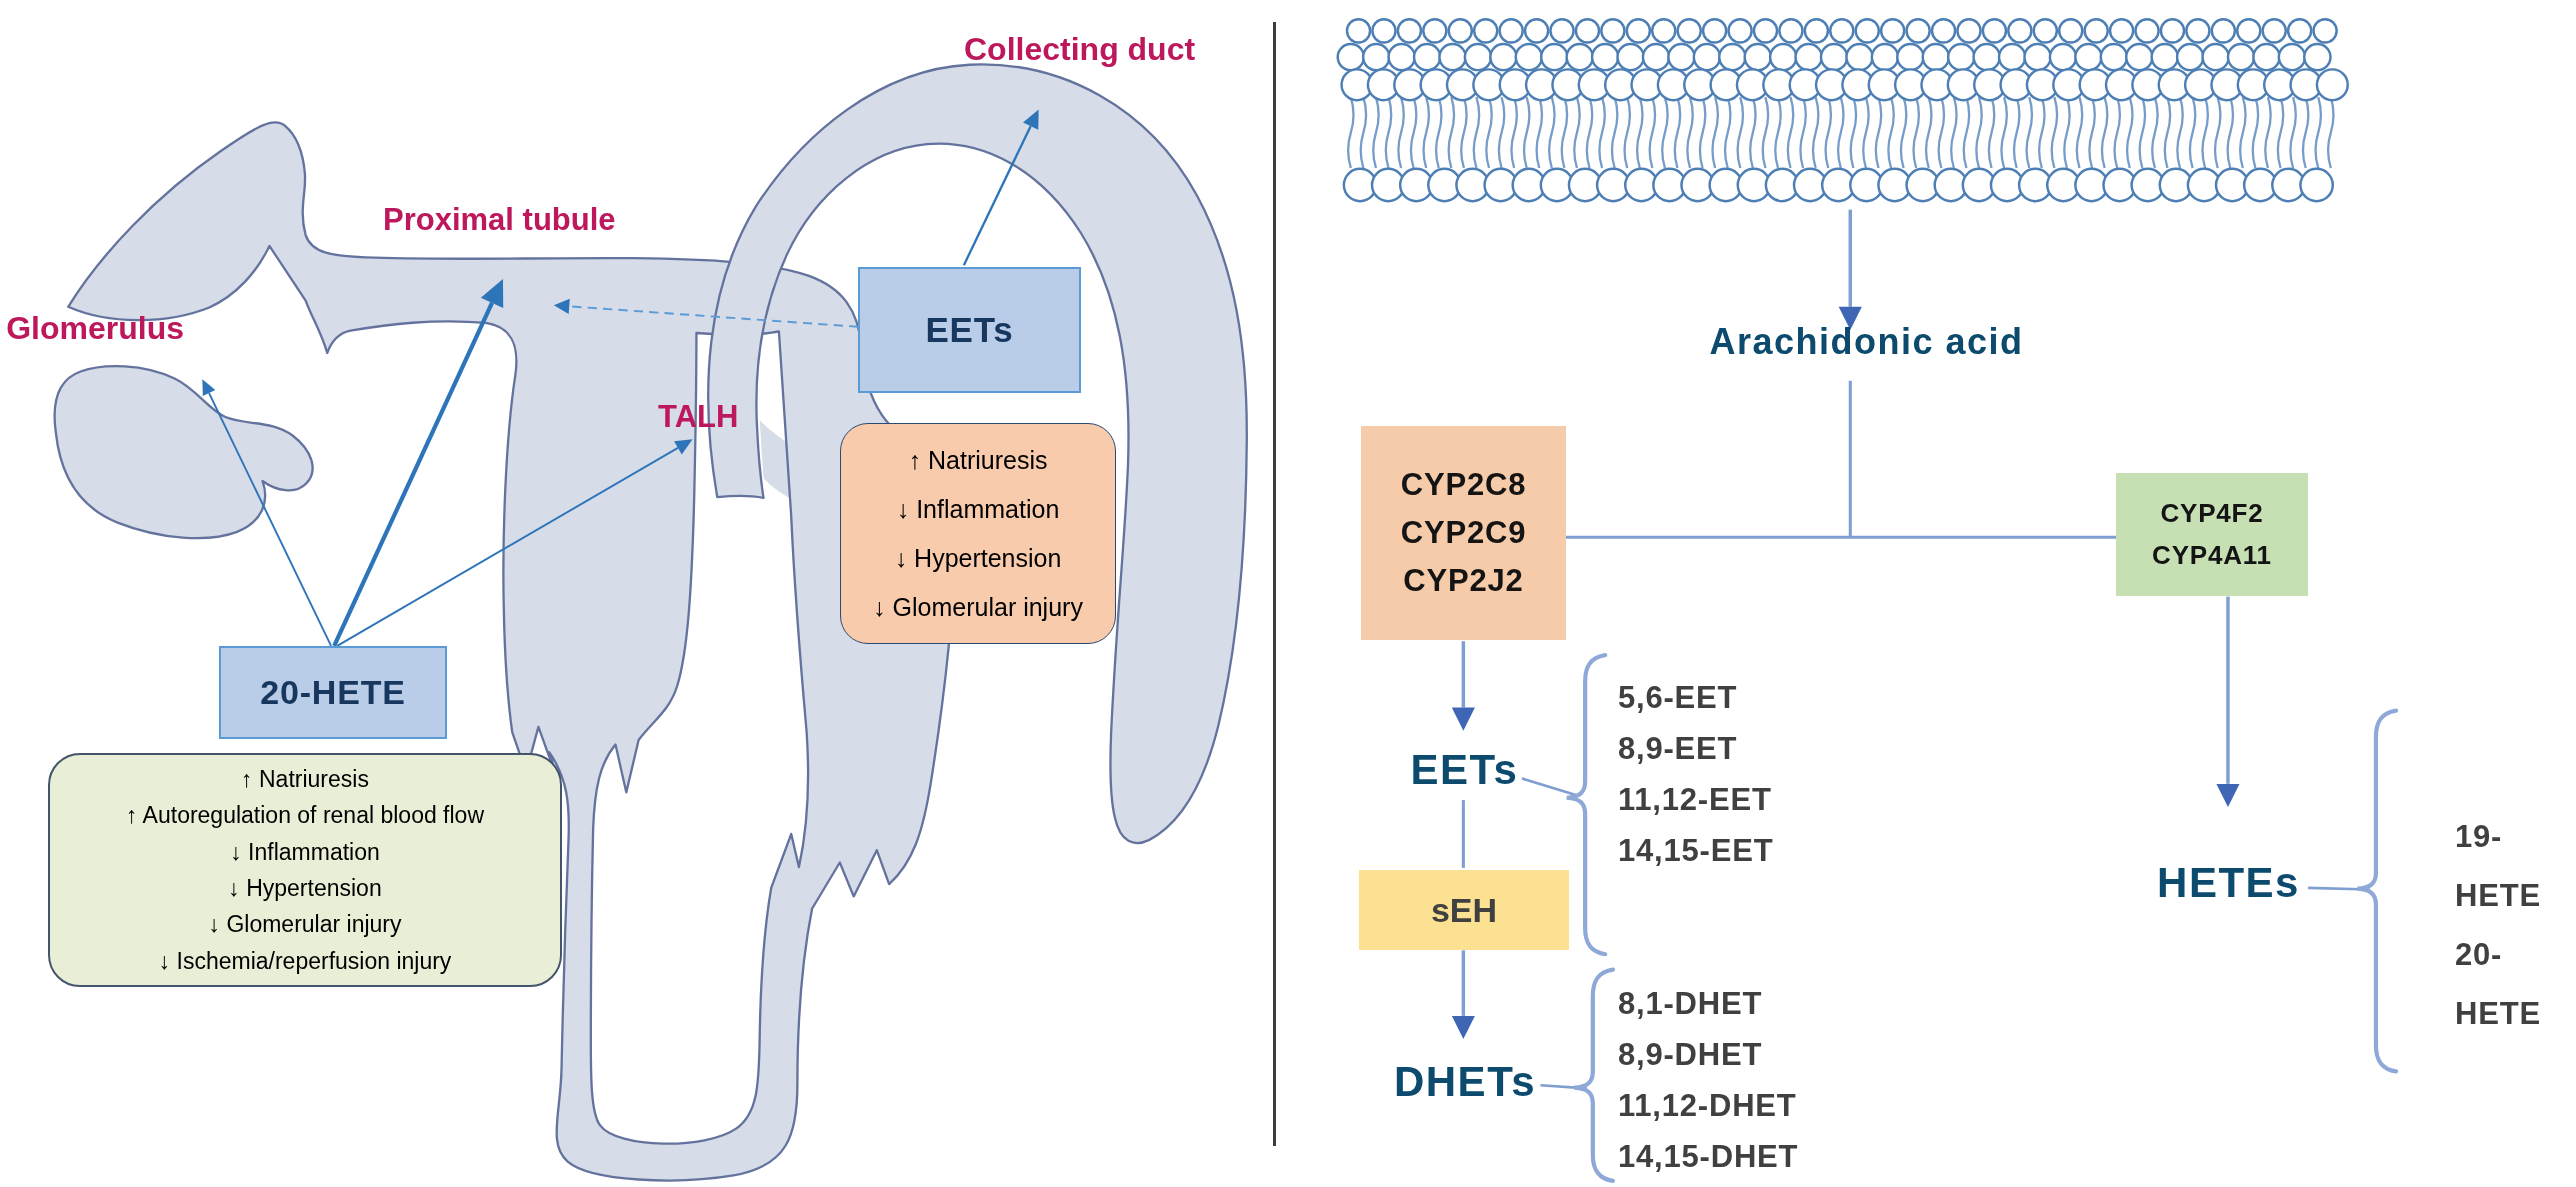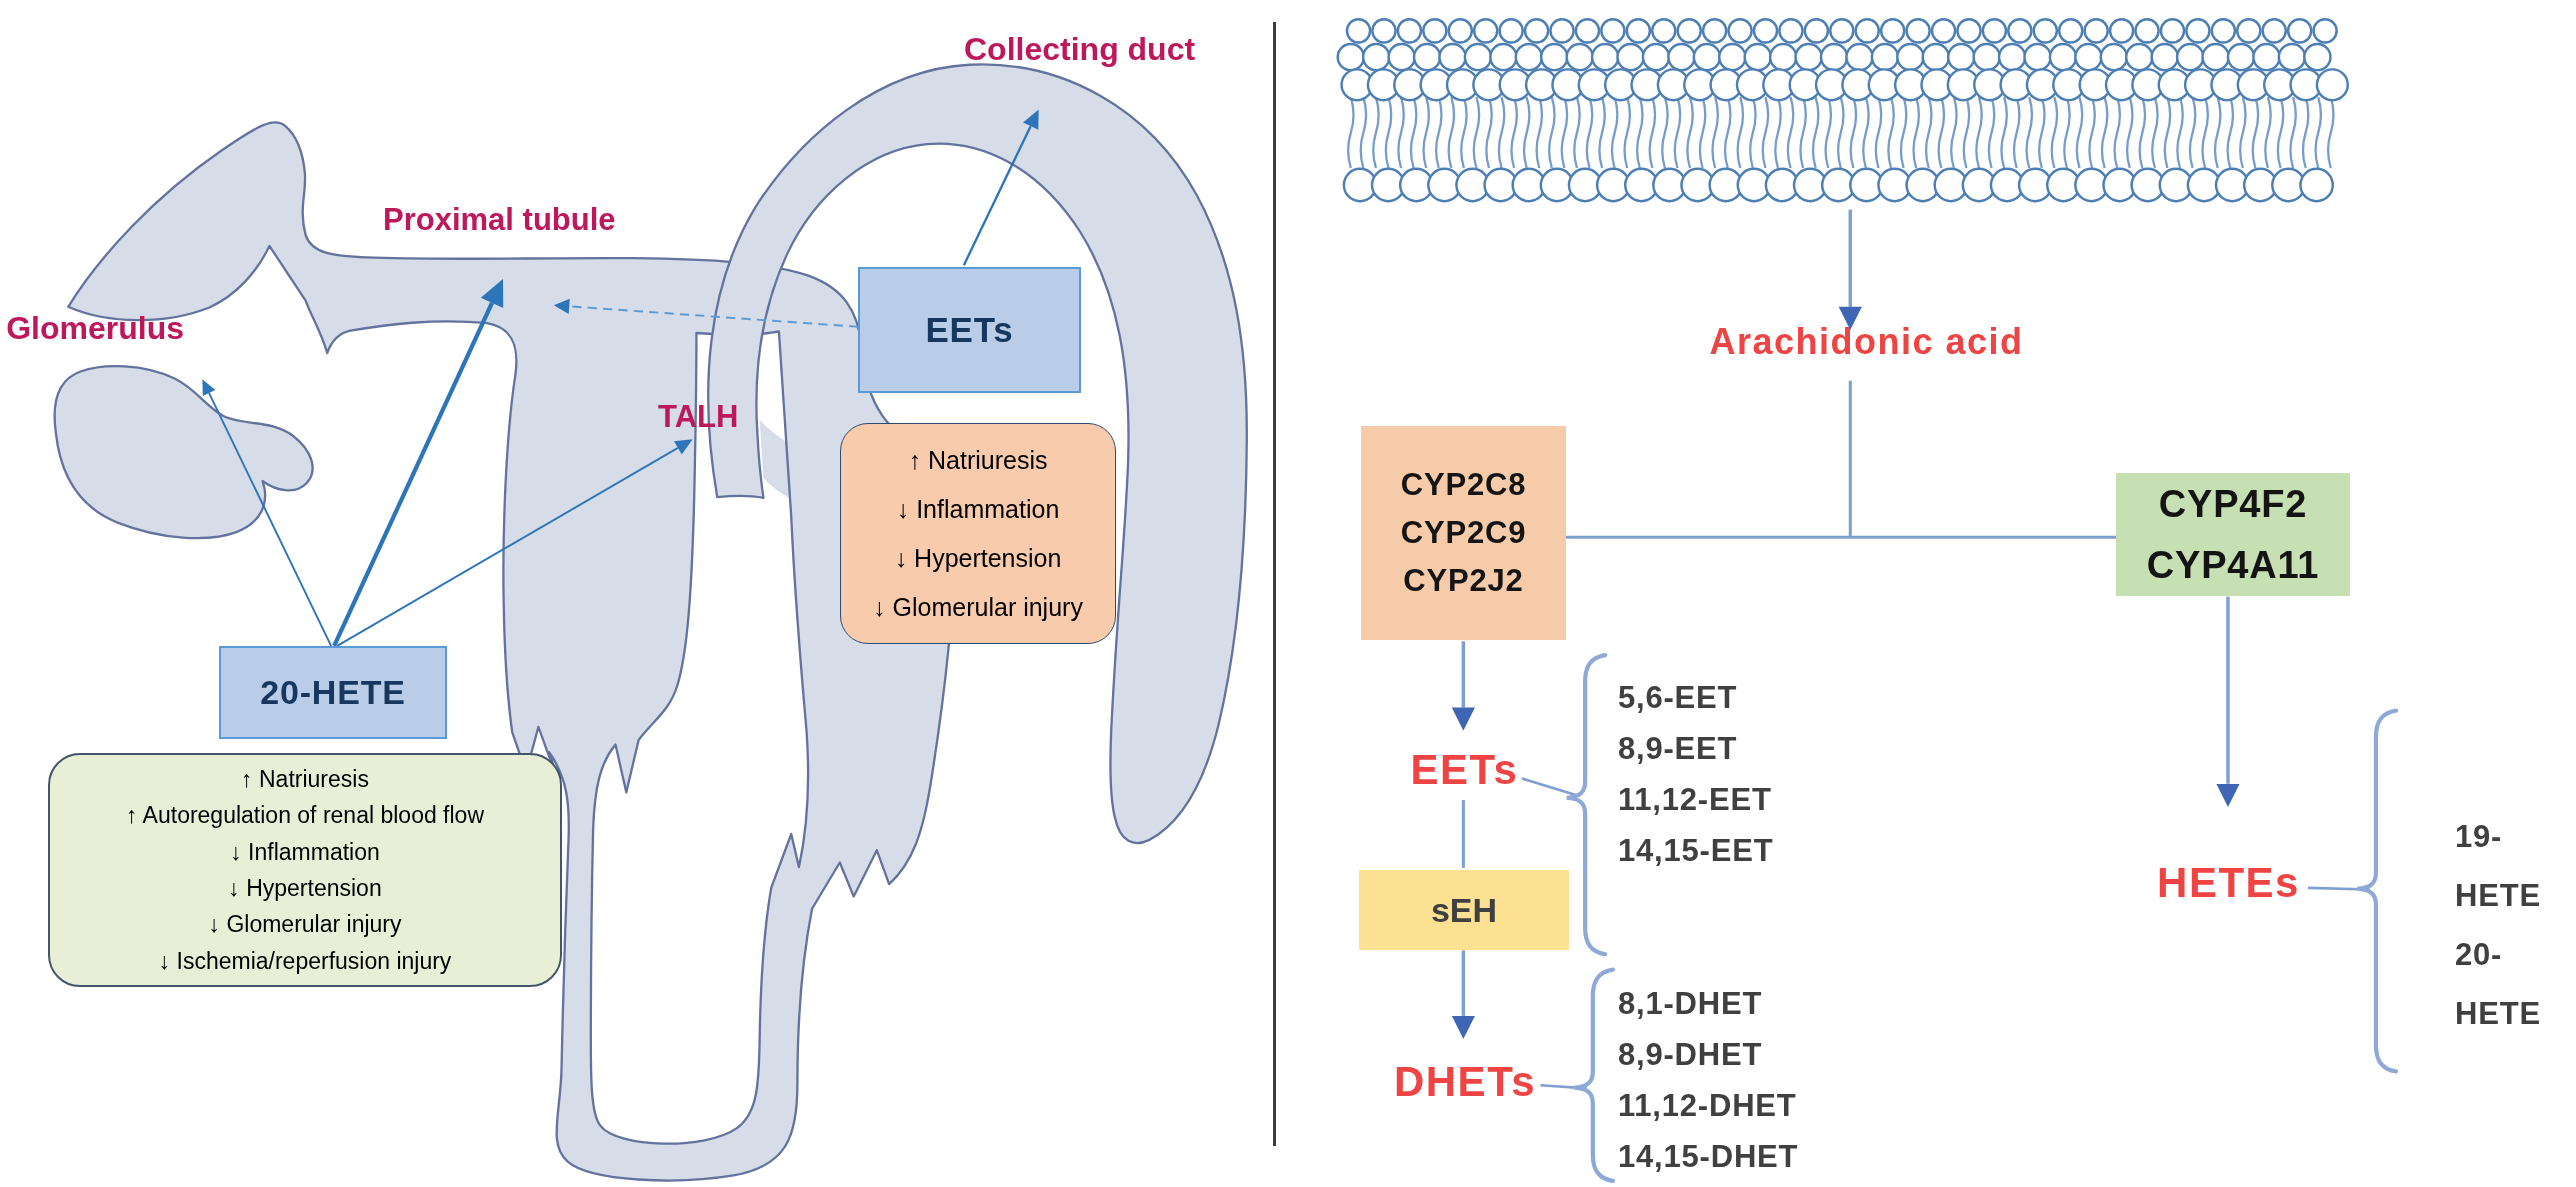--- a/index.html
+++ b/index.html
@@ -11,25 +11,25 @@
   .bluebox{position:absolute;z-index:3;background:#b9cde8;border:2.3px solid #5b9bd5;
            display:flex;align-items:center;justify-content:center;
            color:#17375e;font-weight:bold;letter-spacing:0.8px;}
   .fxbox{position:absolute;z-index:3;display:flex;flex-direction:column;justify-content:space-evenly;
          align-items:center;color:#000000;text-align:center;}
   .fxbox div{line-height:1.05;}
   #eets-effects{left:840px;top:423px;width:274px;height:219px;background:#f8cbad;
                 border:1.5px solid #2b4a73;border-radius:28px;font-size:25px;}
   #hete-effects{left:48px;top:753px;width:510px;height:230px;background:#e9efd6;
                 border:2.3px solid #44546a;border-radius:32px;font-size:23px;}
-  .pathlbl{position:absolute;z-index:3;color:#ef4444;font-weight:800;text-align:center;letter-spacing:1.5px;}
+  .pathlbl{position:absolute;z-index:3;color:#0c4a6e;font-weight:800;text-align:center;letter-spacing:1.5px;}
   .cypbox{position:absolute;z-index:3;display:flex;flex-direction:column;justify-content:center;
           align-items:center;font-weight:800;color:#141414;letter-spacing:0.8px;}
   #cyp2-box{left:1361px;top:426px;width:205px;height:214px;background:#f6cba9;font-size:31px;line-height:1.55;}
-  #cyp4-box{left:2116px;top:473px;width:234px;height:123px;background:#c6e0b4;font-size:38px;line-height:1.6;}
+  #cyp4-box{left:2116px;top:473px;width:192px;height:123px;background:#c6e0b4;font-size:26px;line-height:1.6;}
   #seh-box{left:1359px;top:870px;width:210px;height:80px;background:#fbe191;z-index:3;position:absolute;
            display:flex;align-items:center;justify-content:center;font-size:34px;font-weight:800;color:#404040;}
   .mlist{position:absolute;z-index:3;font-size:31px;font-weight:800;color:#404040;letter-spacing:0.8px;}
   .mlist div{line-height:51px;}
   #hete-list div{line-height:59px;}
   #divider{position:absolute;left:1273px;top:21.6px;width:3.1px;height:1124px;background:#3c3c3c;z-index:2;}
 </style>
 </head>
 <body>
 

